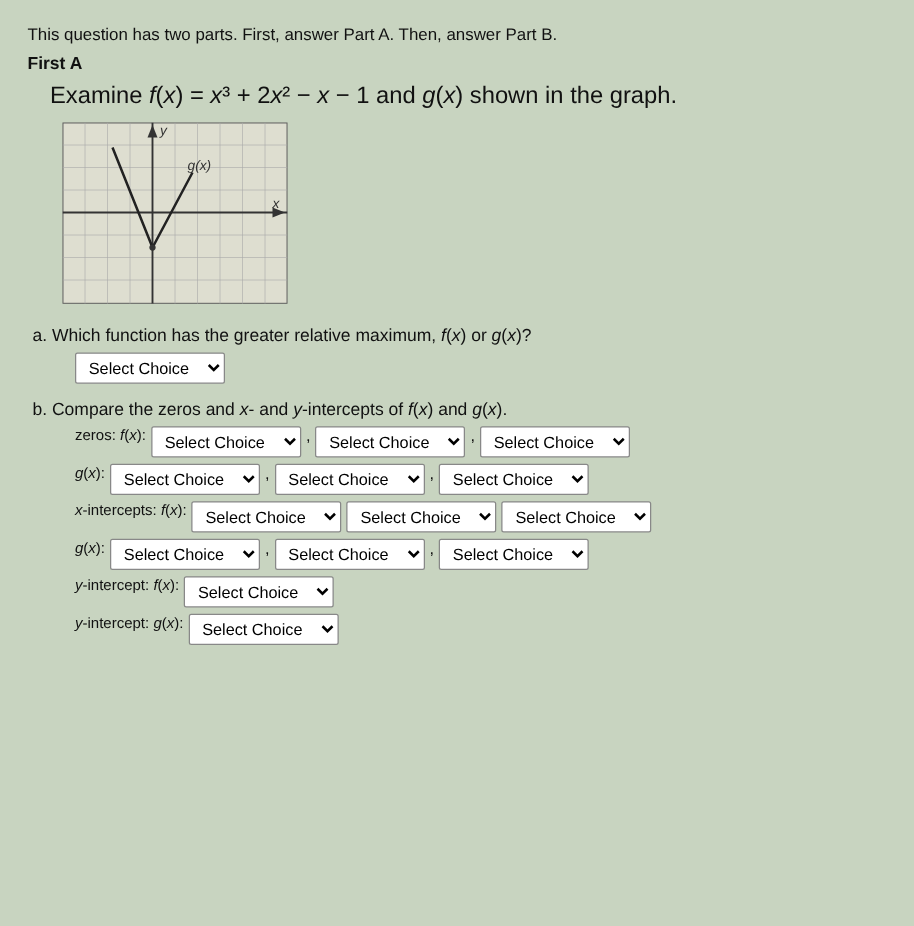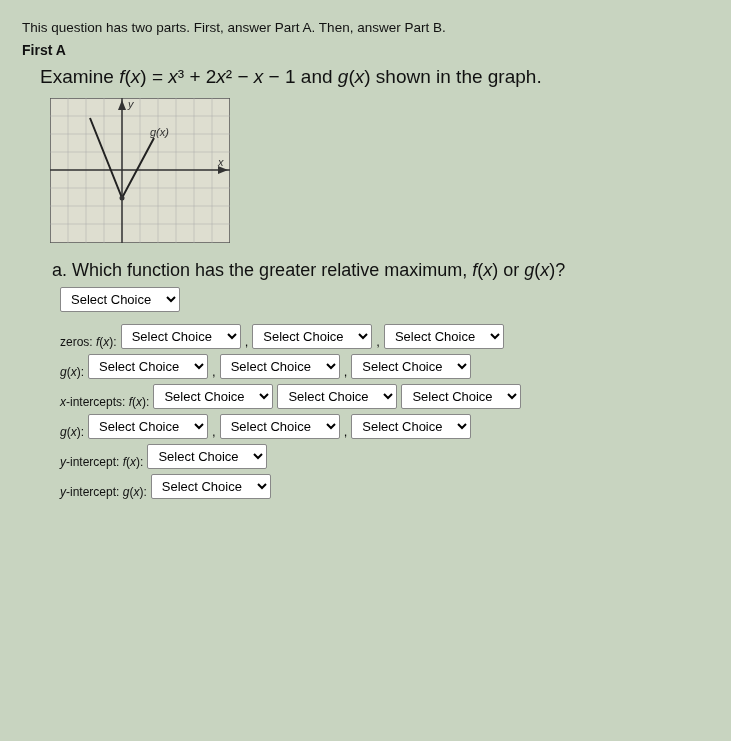--- a/index.html
+++ b/index.html
@@ -28,27 +28,27 @@
     }
     .graph-container {
       margin-left: 28px;
       margin-bottom: 14px;
       display: inline-block;
     }
     .question-part {
       margin-bottom: 12px;
     }
     .question-text {
-      font-size: 18px;
-      margin-left: 30px;
+      font-size: 14px;
+      margin-left: 4px;
       margin-bottom: 6px;
     }
     .answer-row {
       display: flex;
-      align-items: flex-end;
+      align-items: flex-start;
       flex-wrap: wrap;
       gap: 4px;
       margin-left: 28px;
       margin-bottom: 5px;
       font-size: 13px;
       padding-left: 10px;
     }
     .row-label {
       font-size: 12px;
       white-space: nowrap;
@@ -130,20 +130,23 @@
   <div class="answer-row">
     <select>
       <option>Select Choice</option>
       <option>f(x)</option>
       <option>g(x)</option>
     </select>
   </div>
 </div>
 
 <div class="question-part">
+  <p class="question-text">
+    b. Compare the zeros and <em>x</em>- and <em>y</em>-intercepts of <em>f</em>(<em>x</em>) and <em>g</em>(<em>x</em>).
+  </p>
 
   <div class="answer-row">
     <span class="row-label">zeros: <em>f</em>(<em>x</em>):</span>
     <select>
       <option>Select Choice</option>
     </select>
     <span class="separator">,</span>
     <select>
       <option>Select Choice</option>
     </select>

